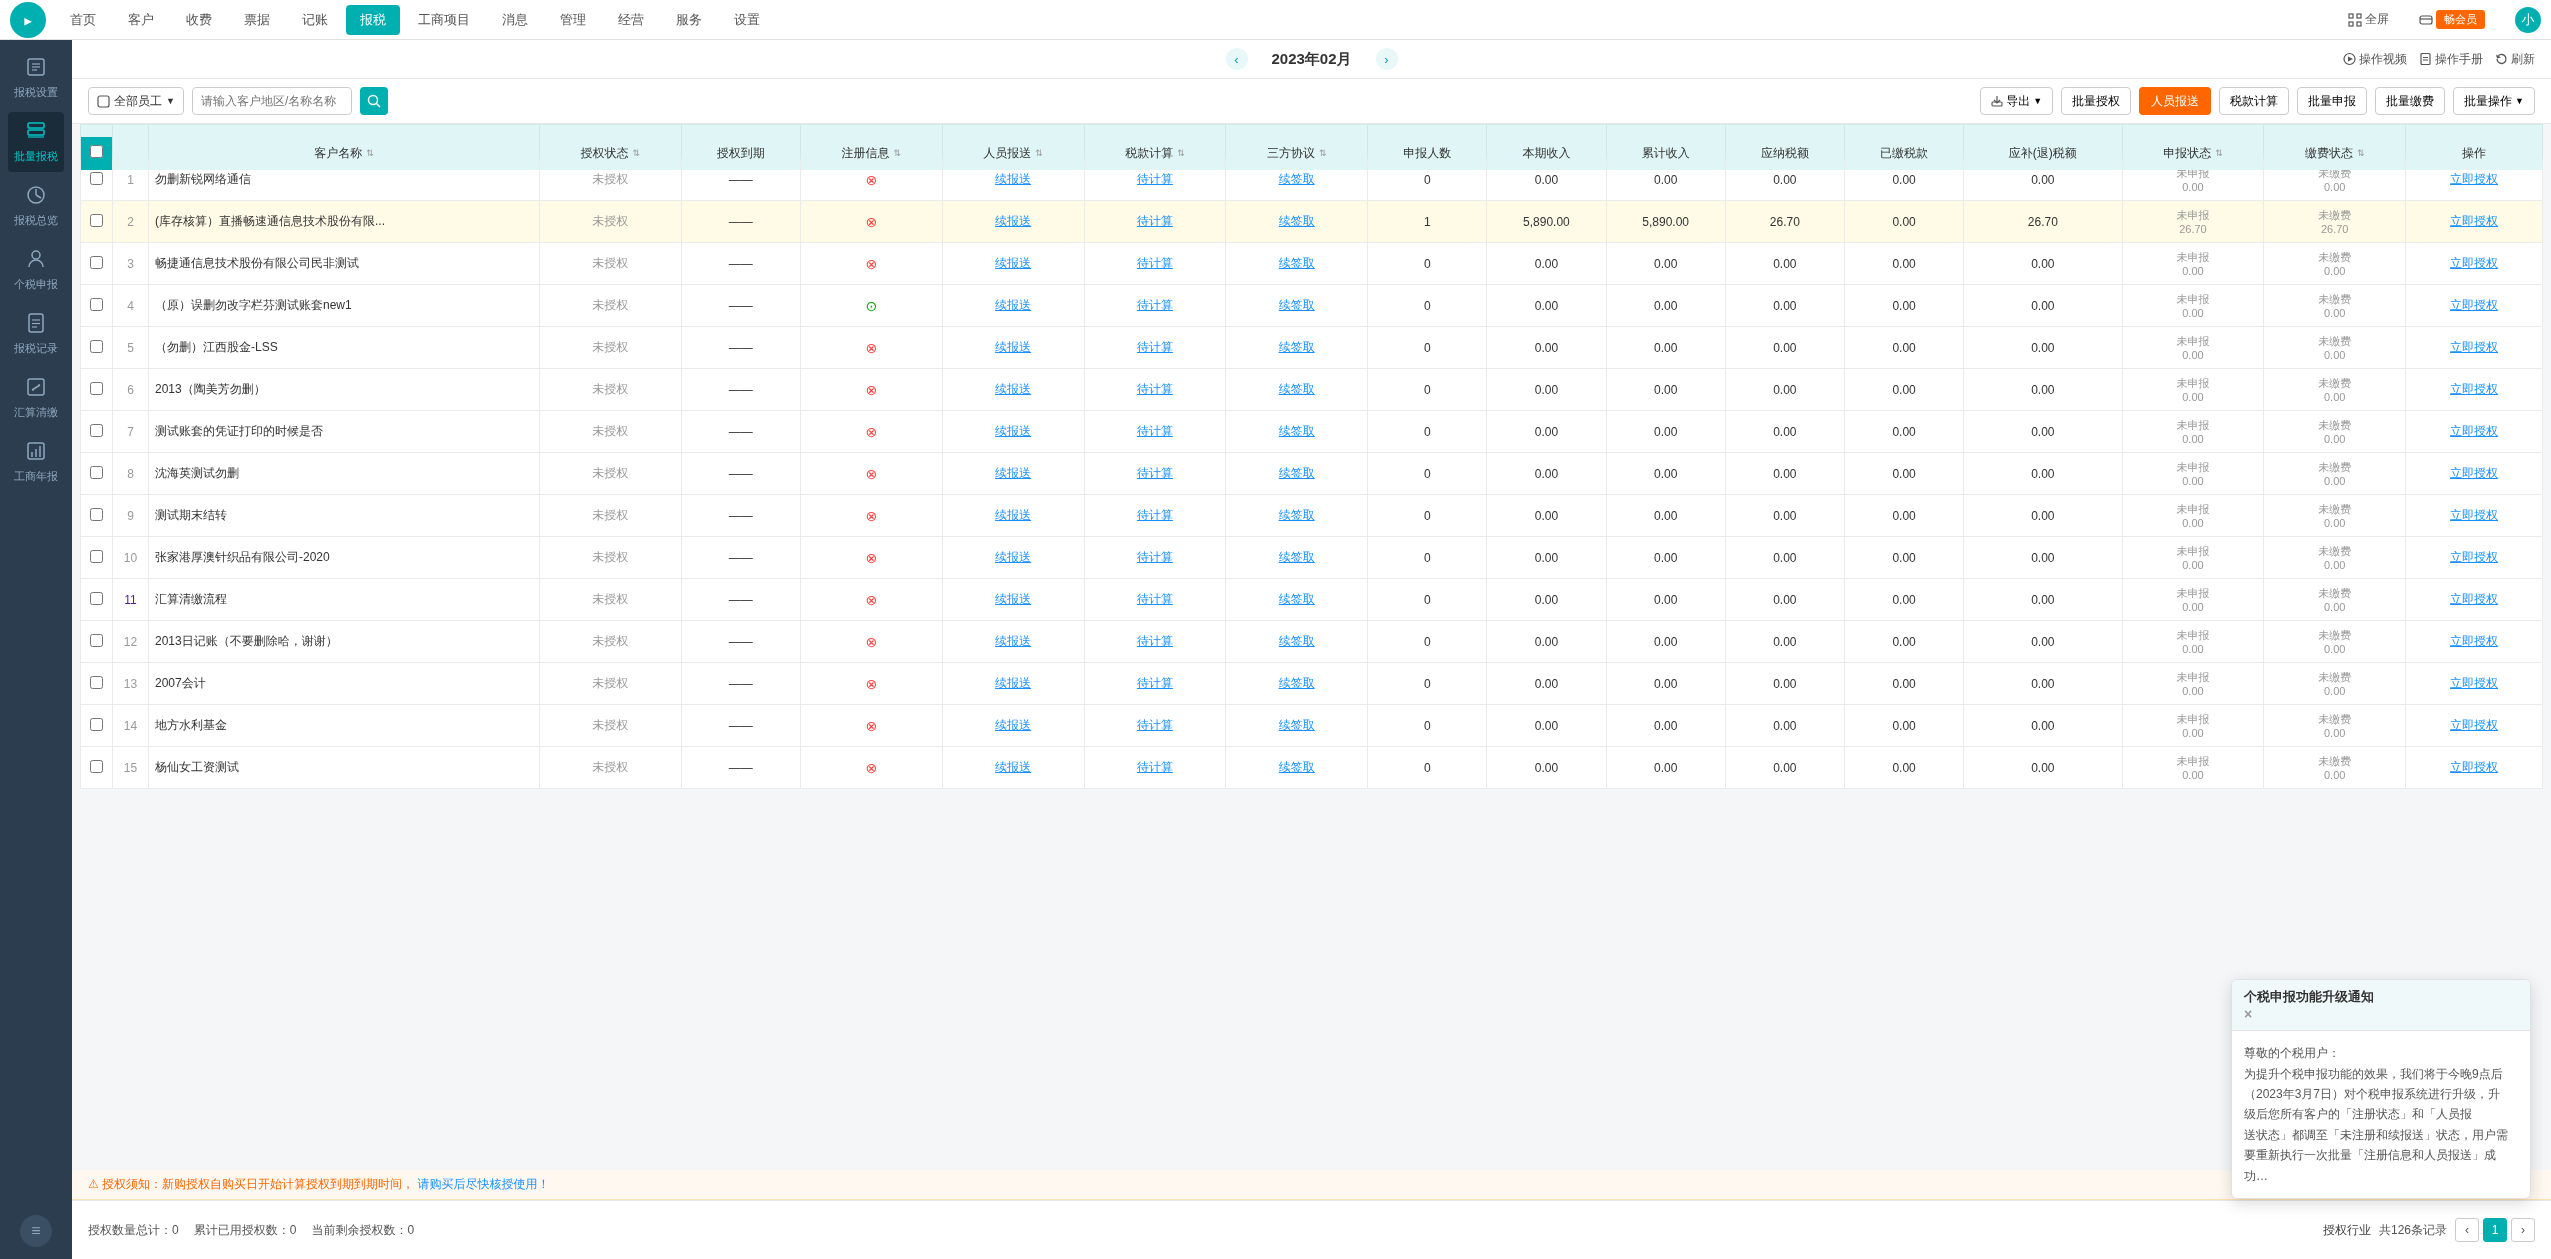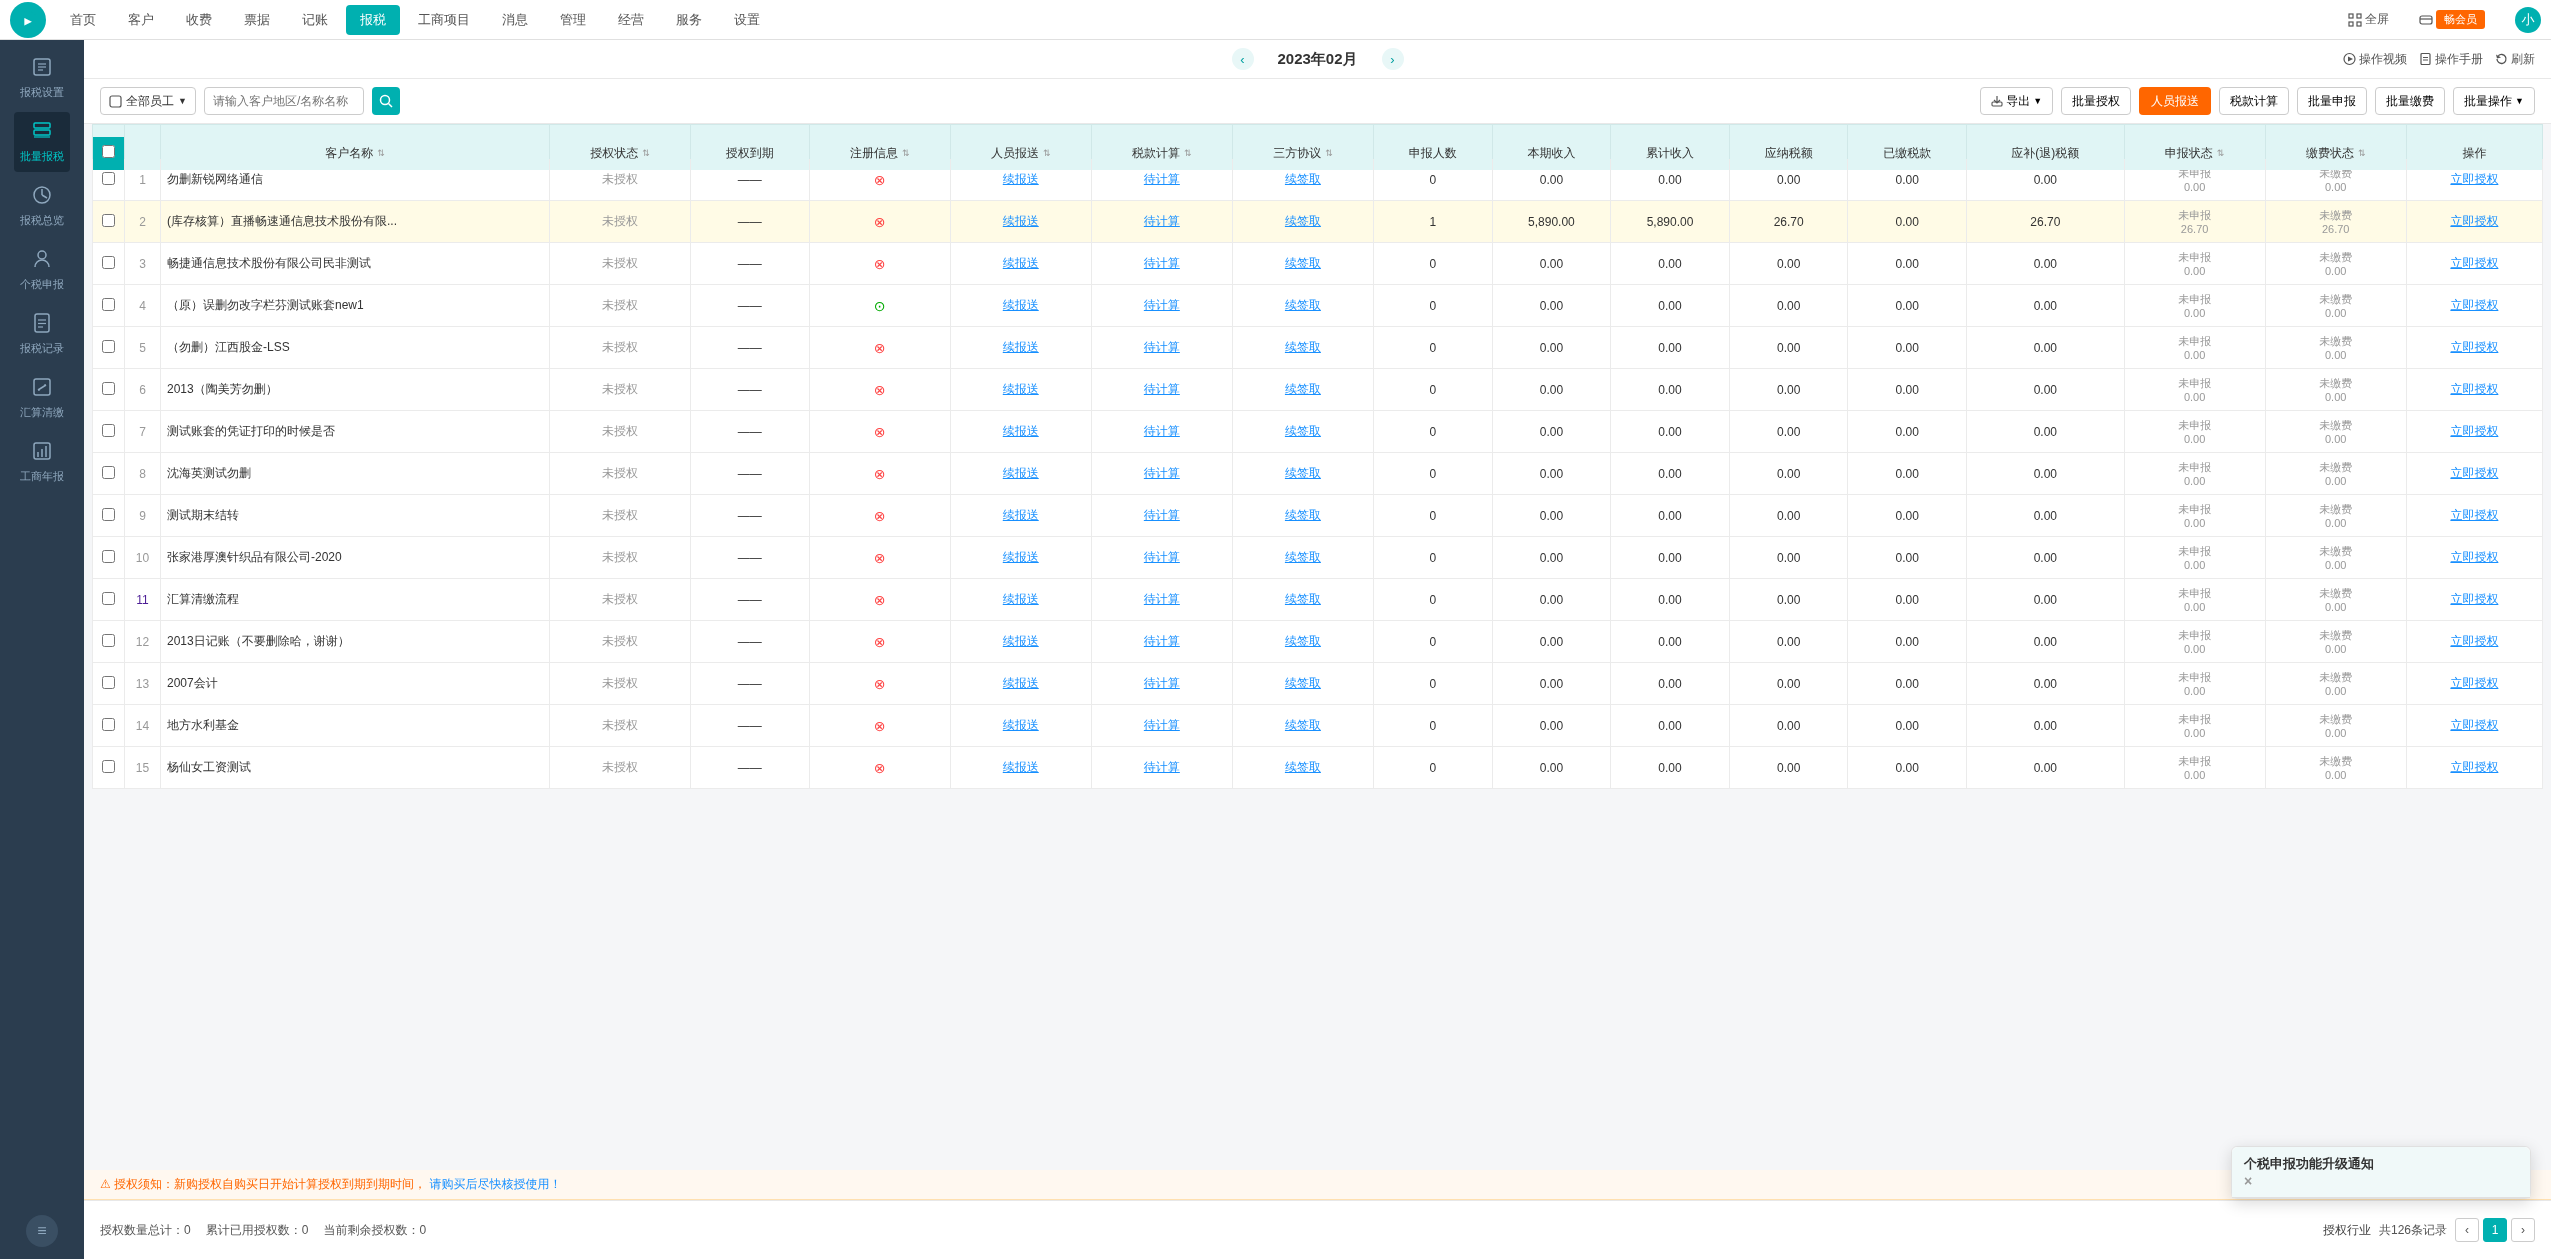--- a/index.html
+++ b/index.html
@@ -64,21 +64,21 @@
       border-radius: 3px;
       font-size: 11px;
     }
 
     
     .layout {
       display: flex;
       height: calc(100vh - 40px);
     }
     .sidebar {
-      width: 84px;
+      width: 72px;
       background: #2b3d4f;
       display: flex;
       flex-direction: column;
       align-items: center;
       padding-top: 8px;
       flex-shrink: 0;
     }
     .sidebar-item {
       width: 56px;
       padding: 8px 4px;
@@ -1052,13 +1052,21 @@
       </div>
     </div>
   </div>
 </div>
 
 <div class="notification-popup">
   <div class="notif-header">
     <span>个税申报功能升级通知</span>
     <span class="notif-close">×</span>
   </div>
+  <div class="notif-body">
+    <div>尊敬的个税用户：</div>
+    <div>为提升个税申报功能的效果，我们将于今晚9点后</div>
+    <div>（2023年3月7日）对个税申报系统进行升级，升</div>
+    <div>级后您所有客户的「注册状态」和「人员报</div>
+    <div>送状态」都调至「未注册和续报送」状态，用户需</div>
+    <div>要重新执行一次批量「注册信息和人员报送」成功…</div>
+  </div>
 </div>
 
 </body></html>

